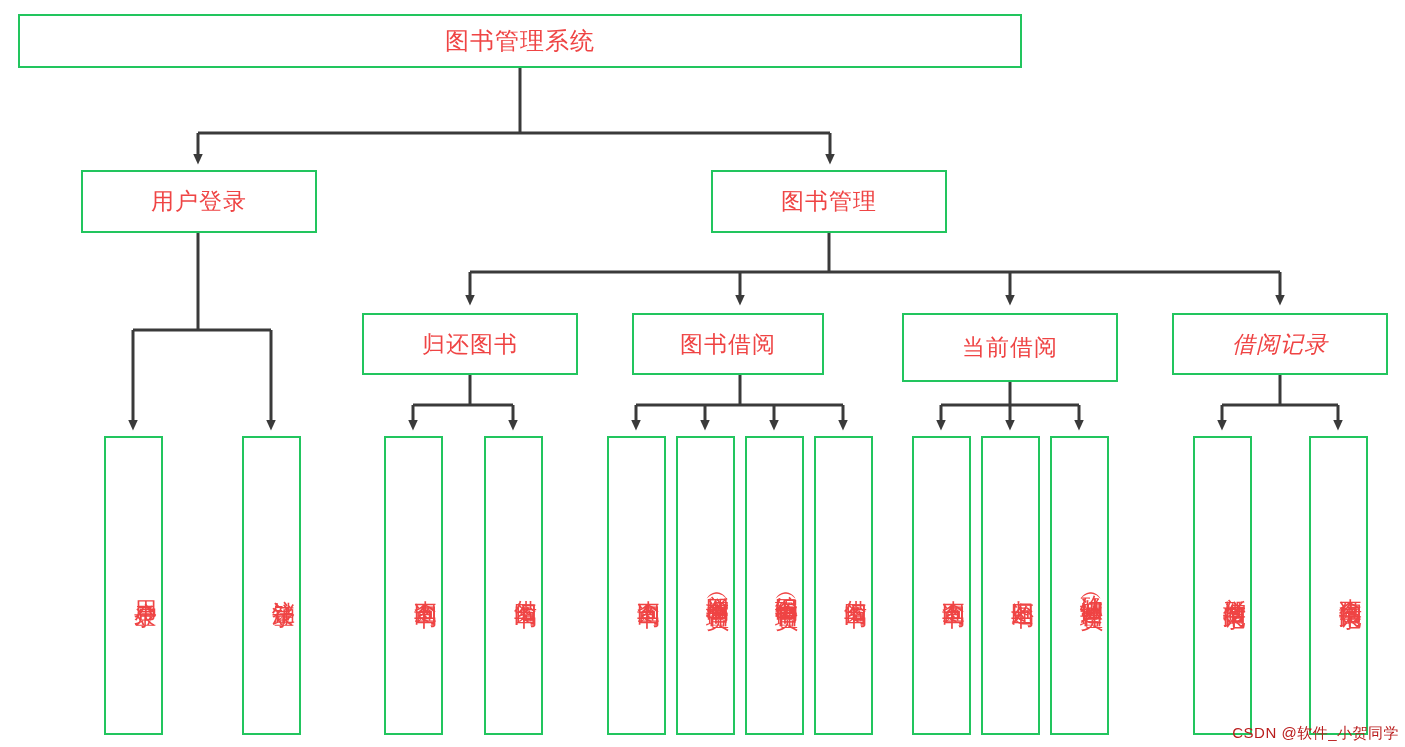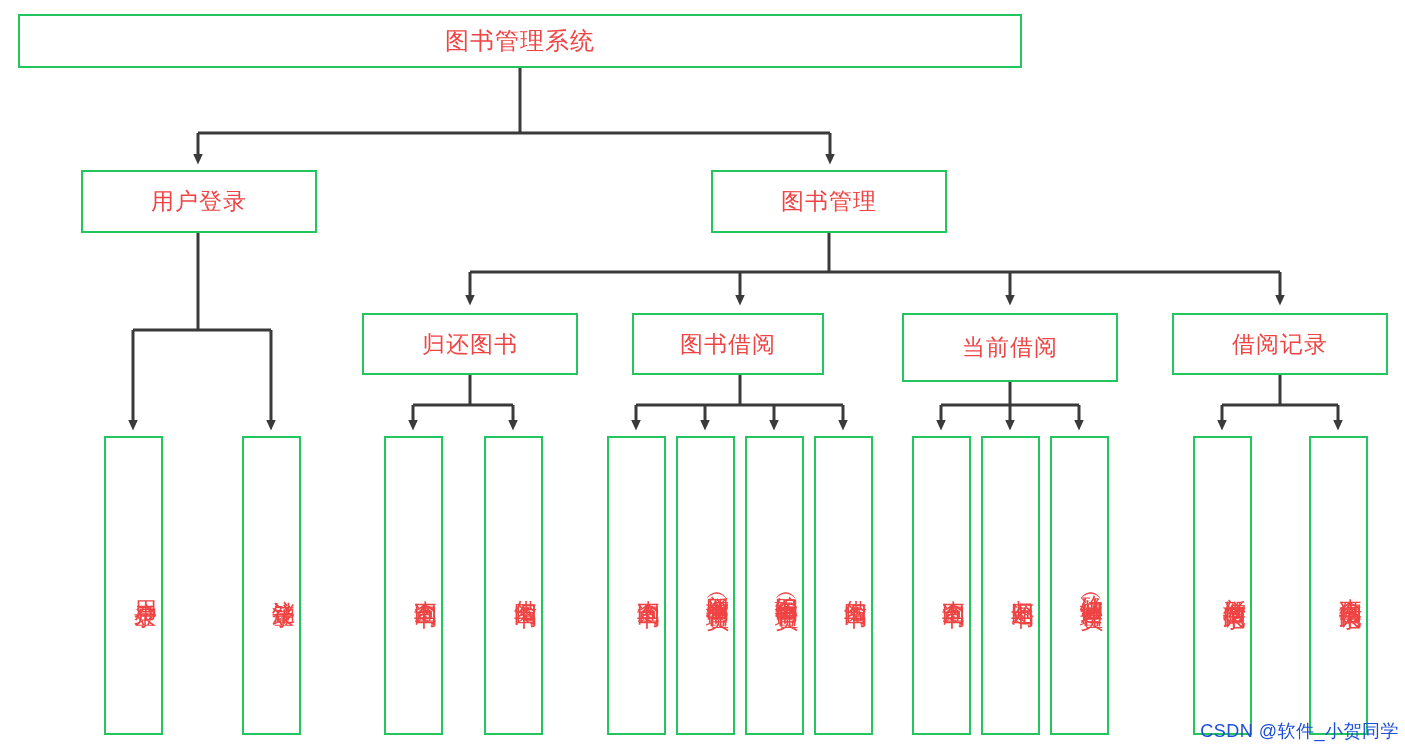--- a/index.html
+++ b/index.html
@@ -9,22 +9,22 @@
   svg.wires{position:absolute;left:0;top:0;width:1405px;height:747px;}
   .node{position:absolute;box-sizing:border-box;background:#ffffff;
         border:2px solid #22c55e;display:flex;align-items:center;
         justify-content:center;color:#ef4444;}
   .node.h{font-size:23px;letter-spacing:1px;}
   .node.root{font-size:24px;}
   .node.v{writing-mode:vertical-rl;text-orientation:upright;
           font-size:23px;line-height:1.35;letter-spacing:2px;
           padding-top:8px;padding-bottom:8px;align-items:flex-start;
           justify-content:center;}
-  .watermark{position:absolute;right:6px;bottom:4px;font-size:18px;
-             color:#1d4ed8;white-space:nowrap;letter-spacing:0.5px;}
+  .watermark{position:absolute;right:6px;bottom:4px;font-size:15px;
+             color:#b91c1c;white-space:nowrap;letter-spacing:0.5px;}
 </style>
 </head>
 <body>
 
 <div id="canvas">
 
   <svg class="wires" viewBox="0 0 1405 747" xmlns="http://www.w3.org/2000/svg">
     <defs>
       <marker id="arw" markerWidth="12" markerHeight="12" refX="1.5" refY="5" orient="auto" markerUnits="userSpaceOnUse">
         <path d="M0,0 L11,5 L0,10 z" fill="#3a3a3a"></path>
@@ -76,21 +76,21 @@
   </svg>
 
   <div class="node h root" style="left:18px;top:14px;width:1004px;height:54px;">图书管理系统</div>
 
   <div class="node h" style="left:81px;top:170px;width:236px;height:63px;">用户登录</div>
   <div class="node h" style="left:711px;top:170px;width:236px;height:63px;">图书管理</div>
 
   <div class="node h" style="left:362px;top:313px;width:216px;height:62px;">归还图书</div>
   <div class="node h" style="left:632px;top:313px;width:192px;height:62px;">图书借阅</div>
   <div class="node h" style="left:902px;top:313px;width:216px;height:69px;">当前借阅</div>
-  <div class="node h" style="left:1172px;top:313px;width:216px;height:62px;">借阅记录</div>
+  <div class="node h" style="left:1172px;top:313px;width:216px;height:62px;font-style:italic;">借阅记录</div>
 
   <div class="node v" style="left:104px;top:436px;width:59px;height:299px;">用户登录</div>
   <div class="node v" style="left:242px;top:436px;width:59px;height:299px;">注销登录</div>
 
   <div class="node v" style="left:384px;top:436px;width:59px;height:299px;">查询图书</div>
   <div class="node v" style="left:484px;top:436px;width:59px;height:299px;">借阅图书</div>
 
   <div class="node v" style="left:607px;top:436px;width:59px;height:299px;">查询图书</div>
   <div class="node v" style="left:676px;top:436px;width:59px;height:299px;">新增图书（管理员）</div>
   <div class="node v" style="left:745px;top:436px;width:59px;height:299px;">编辑图书（管理员）</div>

